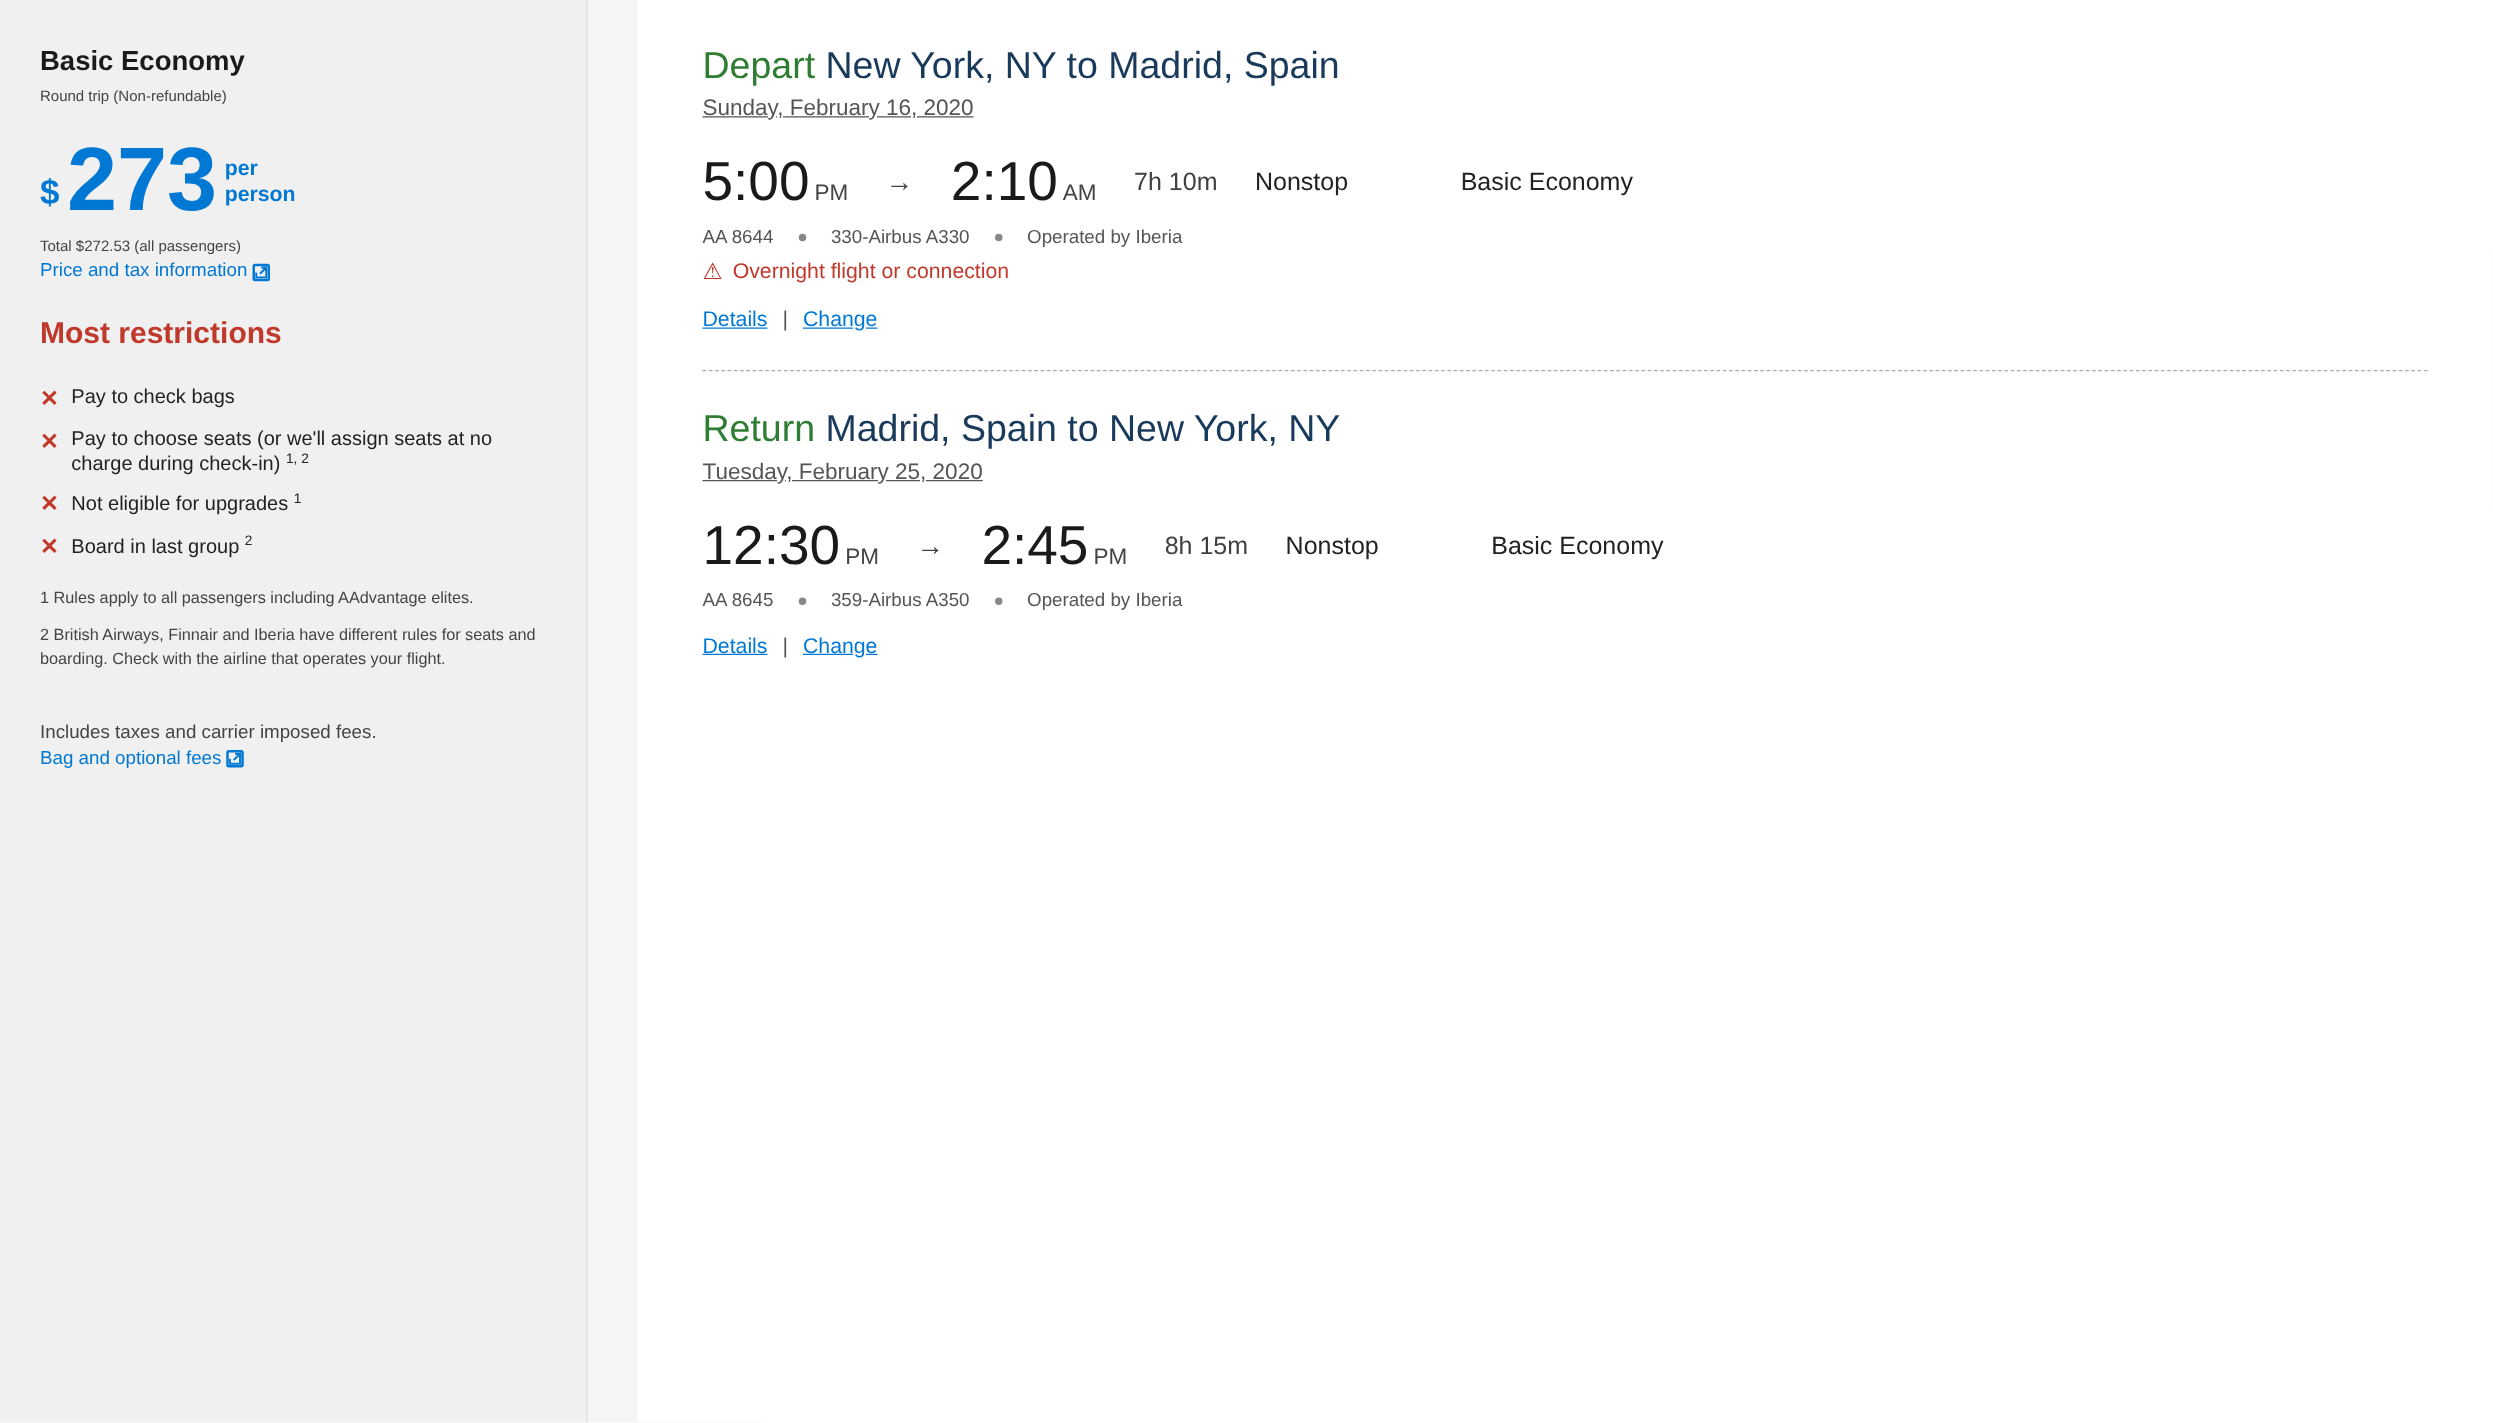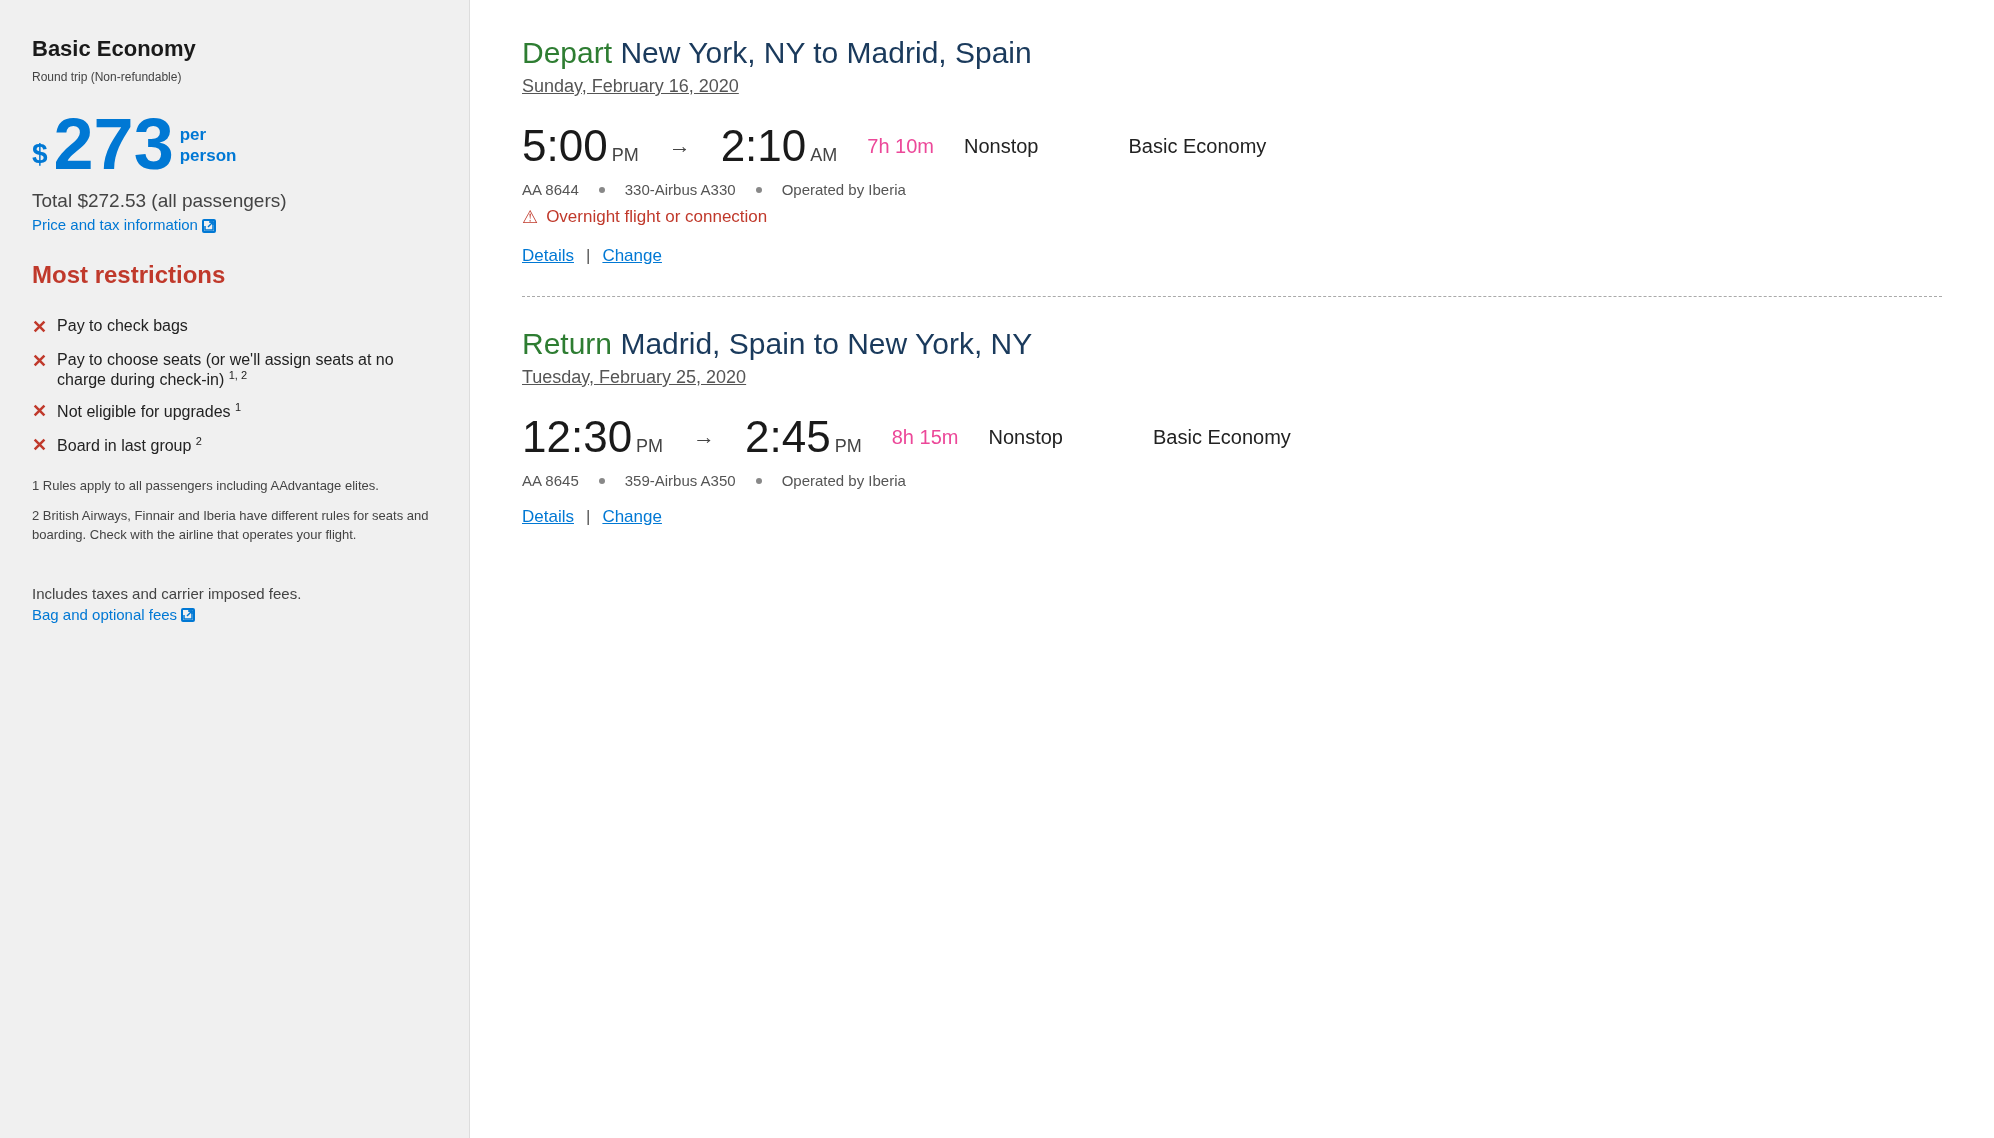--- a/index.html
+++ b/index.html
@@ -57,21 +57,21 @@
     .per-person {
       font-size: 17px;
       color: #0078d4;
       font-weight: bold;
       line-height: 1.2;
       margin-bottom: 8px;
       padding-bottom: 6px;
     }
 
     .total-price {
-      font-size: 19px;
+      font-size: 12px;
       color: #444;
       margin-bottom: 4px;
     }
 
     .price-link {
       color: #0078d4;
       font-size: 15px;
       text-decoration: none;
       display: inline-flex;
       align-items: center;
@@ -138,20 +138,21 @@
       align-items: center;
       gap: 4px;
       cursor: pointer;
     }
 
     
     .right-panel {
       flex: 1;
       background: #fff;
       padding: 36px 52px;
+      margin-left: 40px;
     }
 
     .flight-section {
       margin-bottom: 0;
     }
 
     .divider {
       border: none;
       border-top: 1px dashed #aaa;
       margin: 30px 0 30px 0;
@@ -204,21 +205,21 @@
       font-weight: normal;
     }
 
     .arrow-icon {
       font-size: 22px;
       color: #444;
     }
 
     .duration {
       font-size: 20px;
-      color: #ec4899;
+      color: #404040;
     }
 
     .nonstop {
       font-size: 20px;
       color: #222;
     }
 
     .fare-class {
       font-size: 20px;
       color: #222;

